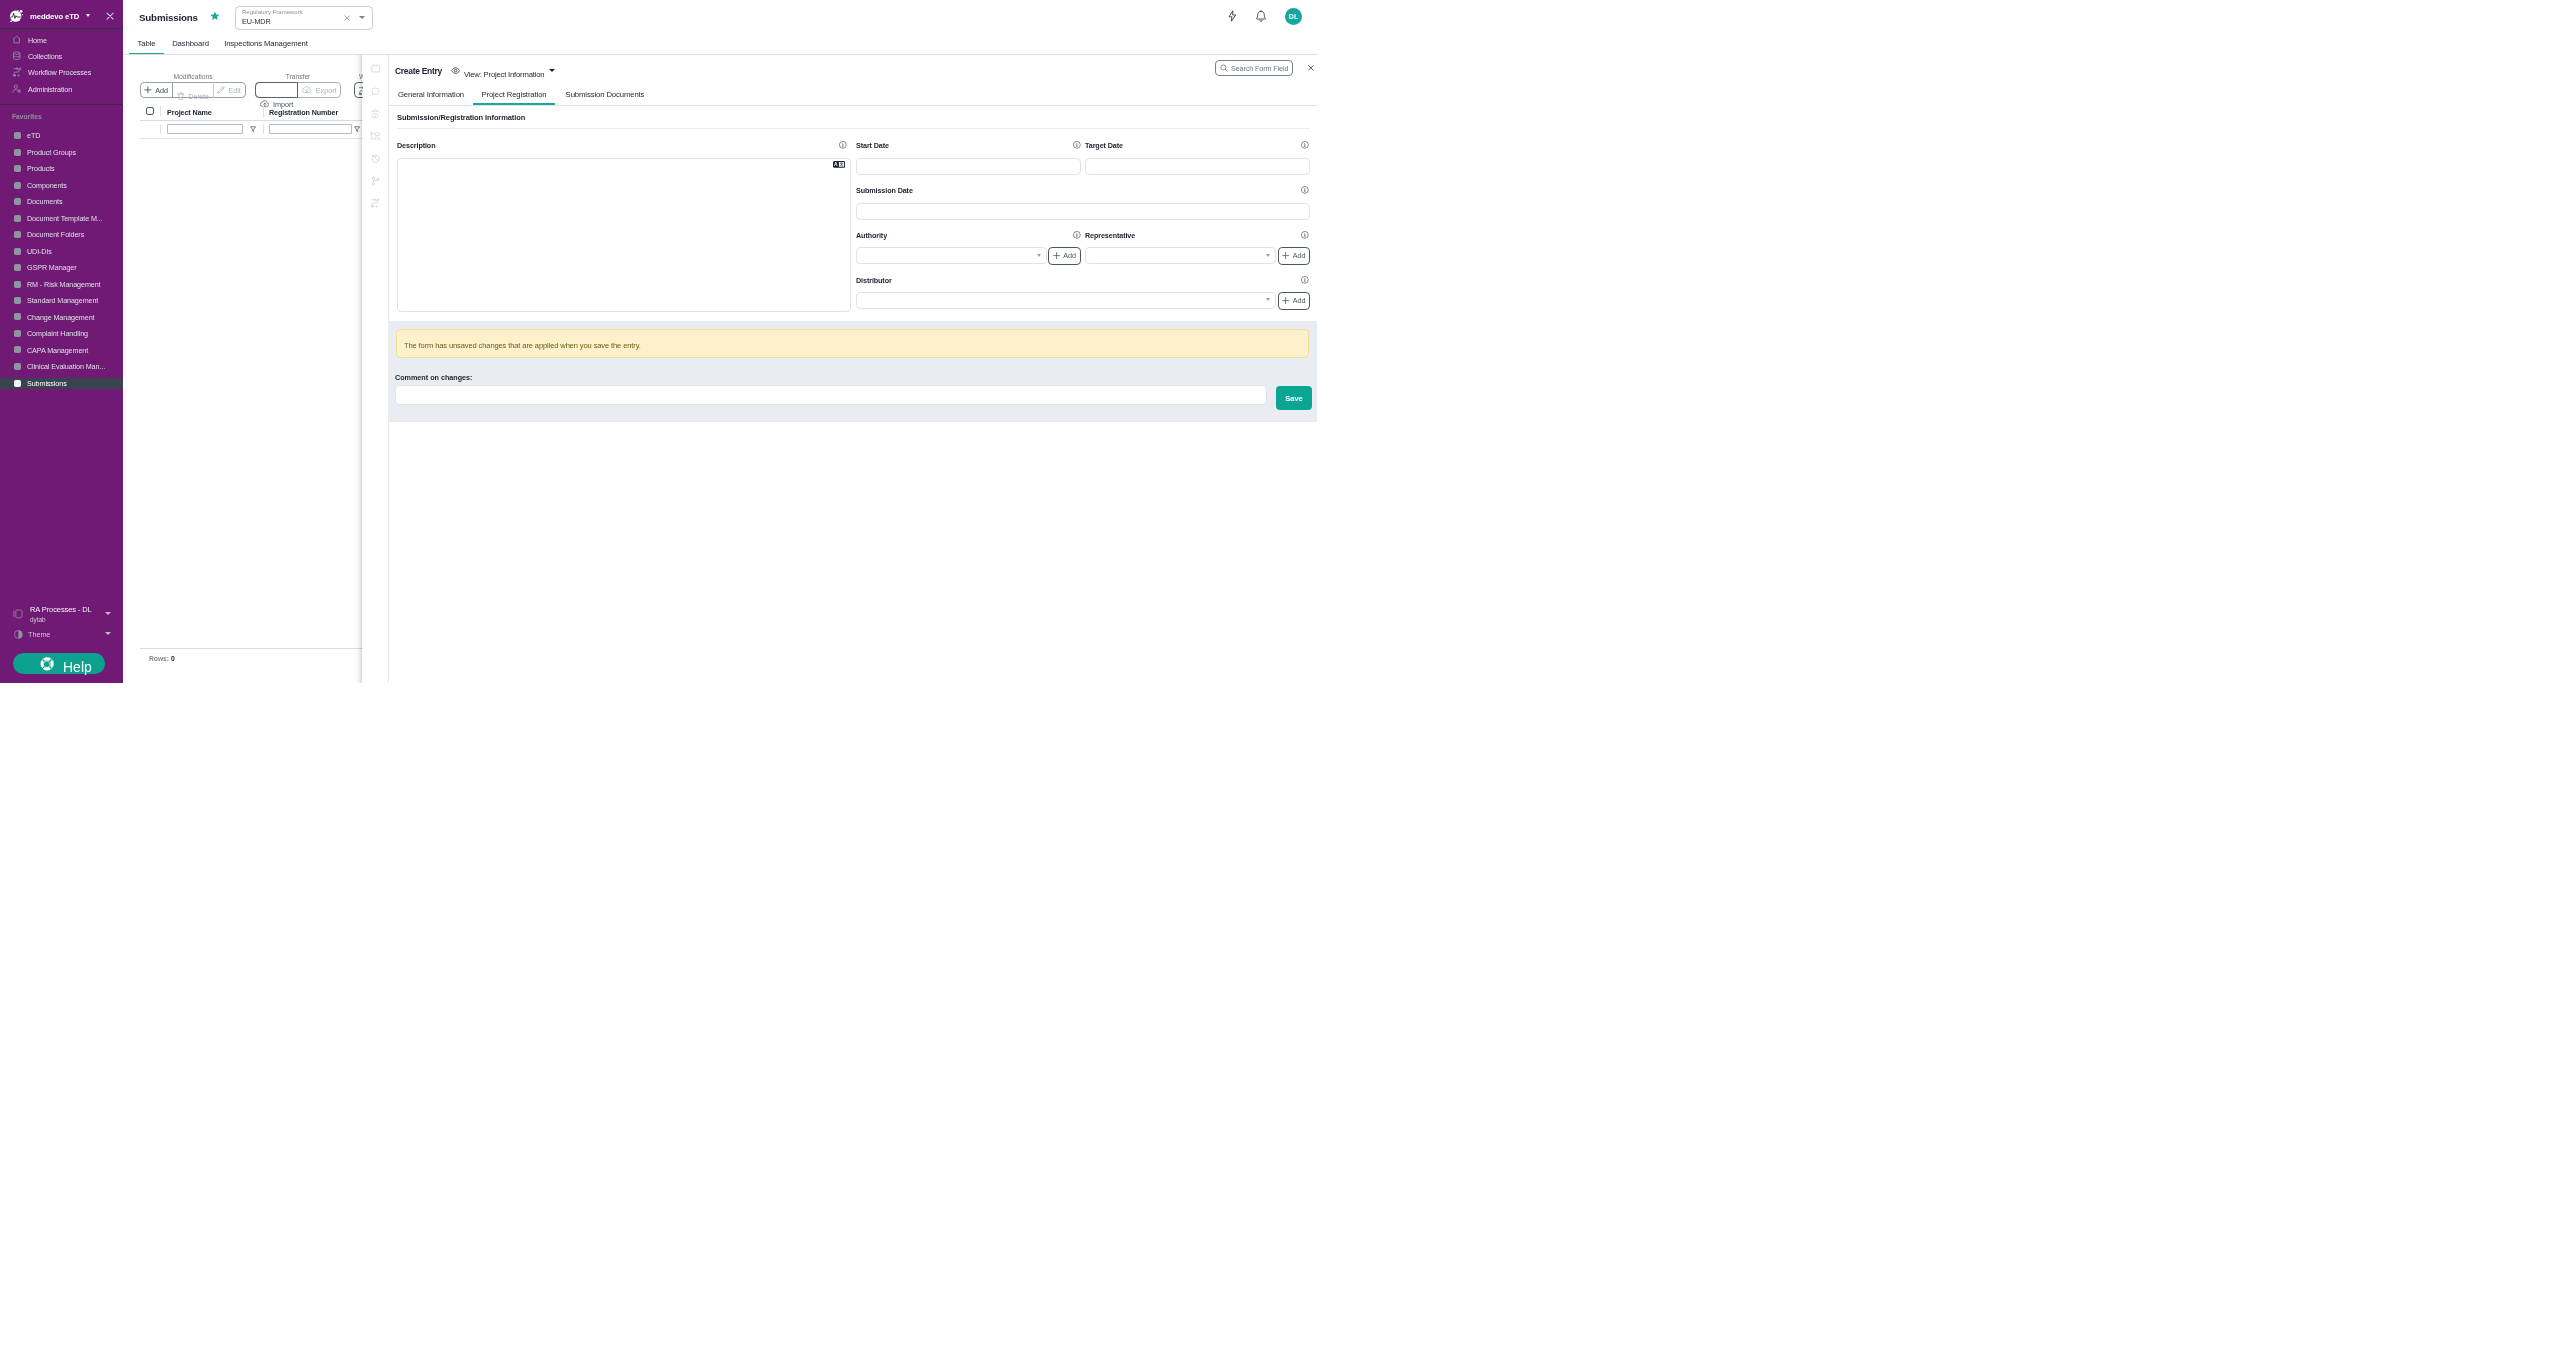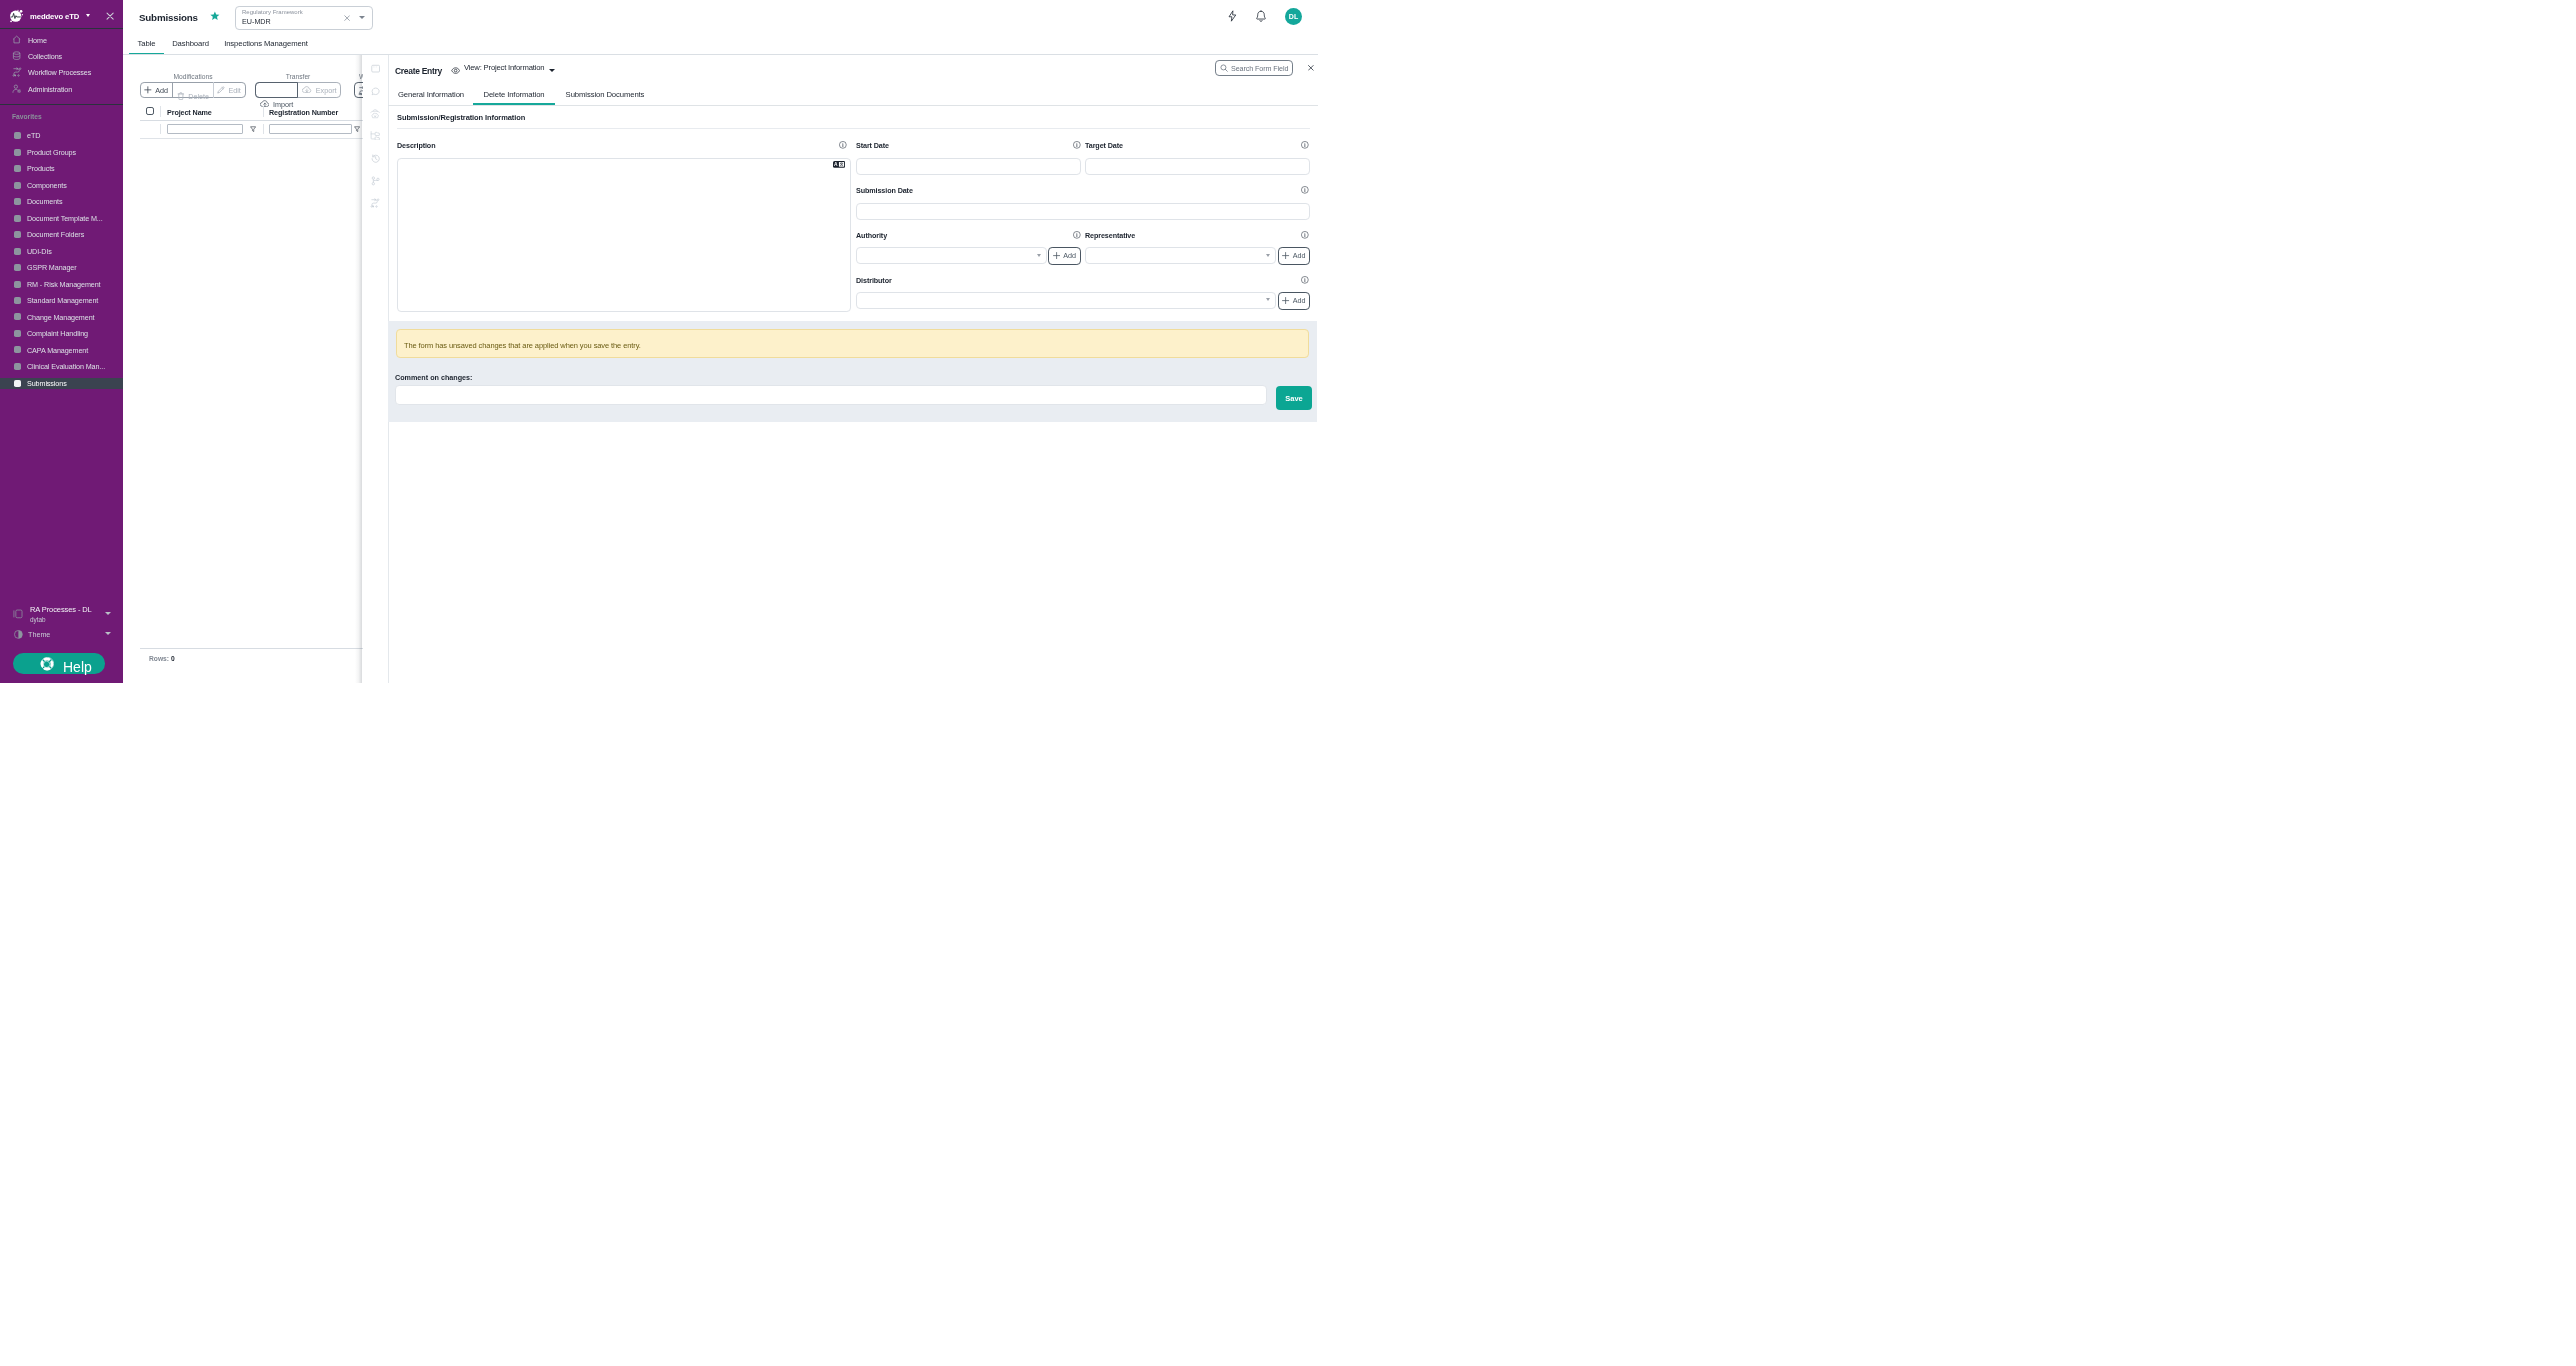--- a/index.html
+++ b/index.html
@@ -175,34 +175,34 @@
       <path d="M5.5 16.5 h1.6 M6.3 15.4 L7.7 16.5 L6.3 17.6" stroke-linecap="round" stroke-linejoin="round"></path>
       <circle cx="12.6" cy="16.5" r="1.4"></circle>
     </svg>
     <div class="abs" style="left:388px;top:55px;width:0.5px;height:629px;background:#e4e8ec"></div>
 
     <div class="abs" style="left:395px;top:66px;font-size:8.5px;font-weight:700;letter-spacing:-0.3px;color:#1c232e">Create Entry</div>
     <svg class="abs" style="left:451px;top:67px" width="9.3" height="7.2" viewBox="0 0 18 14" fill="none" stroke="#1c232e" stroke-width="1.4">
       <path d="M1.3 7 C3.3 3.2 5.9 1.6 9 1.6 s5.7 1.6 7.7 5.4 C14.7 10.8 12.1 12.4 9 12.4 S3.3 10.8 1.3 7 Z"></path>
       <circle cx="9" cy="7" r="2.6"></circle>
     </svg>
-    <div class="abs" style="left:464px;top:63px;font-size:7.7px;letter-spacing:-0.2px;color:#1c232e">View: Project Information</div>
+    <div class="abs" style="left:464px;top:70px;font-size:7.7px;letter-spacing:-0.2px;color:#1c232e">View: Project Information</div>
     <div class="abs" style="left:549px;top:69px;width:0;height:0;border-left:3.1px solid transparent;border-right:3.1px solid transparent;border-top:3.6px solid #1c232e"></div>
     <div class="abs" style="left:1215px;top:60px;width:78px;height:15.7px;border:0.7px solid #747e89;border-radius:4.1px"></div>
     <svg class="abs" style="left:1220px;top:64px" width="8.2" height="8.2" viewBox="0 0 16 16" fill="none" stroke="#6a737f" stroke-width="1.5">
       <circle cx="6.7" cy="6.7" r="4.9"></circle>
         <path d="M10.4 10.4 L14.3 14.3" stroke-linecap="round"></path>
     </svg>
     <div class="abs" style="left:1231px;top:64px;font-size:7.2px;letter-spacing:-0.1px;color:#6a737f">Search Form Field</div>
     <svg class="abs" style="left:1308px;top:65px" width="5.7" height="5.7" viewBox="0 0 11 11">
       <path d="M1 1 L10 10 M10 1 L1 10" stroke="#222a35" stroke-width="1.5" stroke-linecap="round"></path>
     </svg>
 
     <div class="abs" style="left:390px;top:85px;width:82px;height:19.6px;display:flex;align-items:center;justify-content:center;font-size:7.7px;letter-spacing:-0.1px;color:#1c232e;white-space:nowrap">General Information</div>
-    <div class="abs" style="left:473px;top:85px;width:82px;height:19.6px;display:flex;align-items:center;justify-content:center;font-size:7.7px;letter-spacing:-0.1px;color:#1c232e;white-space:nowrap">Delete Information</div>
+    <div class="abs" style="left:473px;top:85px;width:82px;height:19.6px;display:flex;align-items:center;justify-content:center;font-size:7.7px;letter-spacing:-0.1px;color:#1c232e;white-space:nowrap">Project Registration</div>
     <div class="abs" style="left:557px;top:85px;width:96px;height:19.6px;display:flex;align-items:center;justify-content:center;font-size:7.7px;letter-spacing:-0.1px;color:#1c232e;white-space:nowrap">Submission Documents</div>
     <div class="abs" style="left:473px;top:103px;width:82px;height:1.5px;background:#16a89a"></div>
     <div class="abs" style="left:388px;top:105px;width:930px;height:0.5px;background:#dfe3e6"></div>
 
     <div class="abs" style="left:397px;top:113px;font-size:7.5px;font-weight:700;letter-spacing:-0.1px;color:#1c232e">Submission/Registration Information</div>
     <div class="abs" style="left:397px;top:128px;width:913px;height:0.5px;background:#e8ebef"></div>
 
     <div class="lbl" style="left:397px;top:141px">Description</div>
     <svg class="info" style="left:839px;top:141px" viewBox="0 0 15 15">
         <circle cx="7.5" cy="7.5" r="6.7" fill="none" stroke="#3c4550" stroke-width="1.2"></circle>

